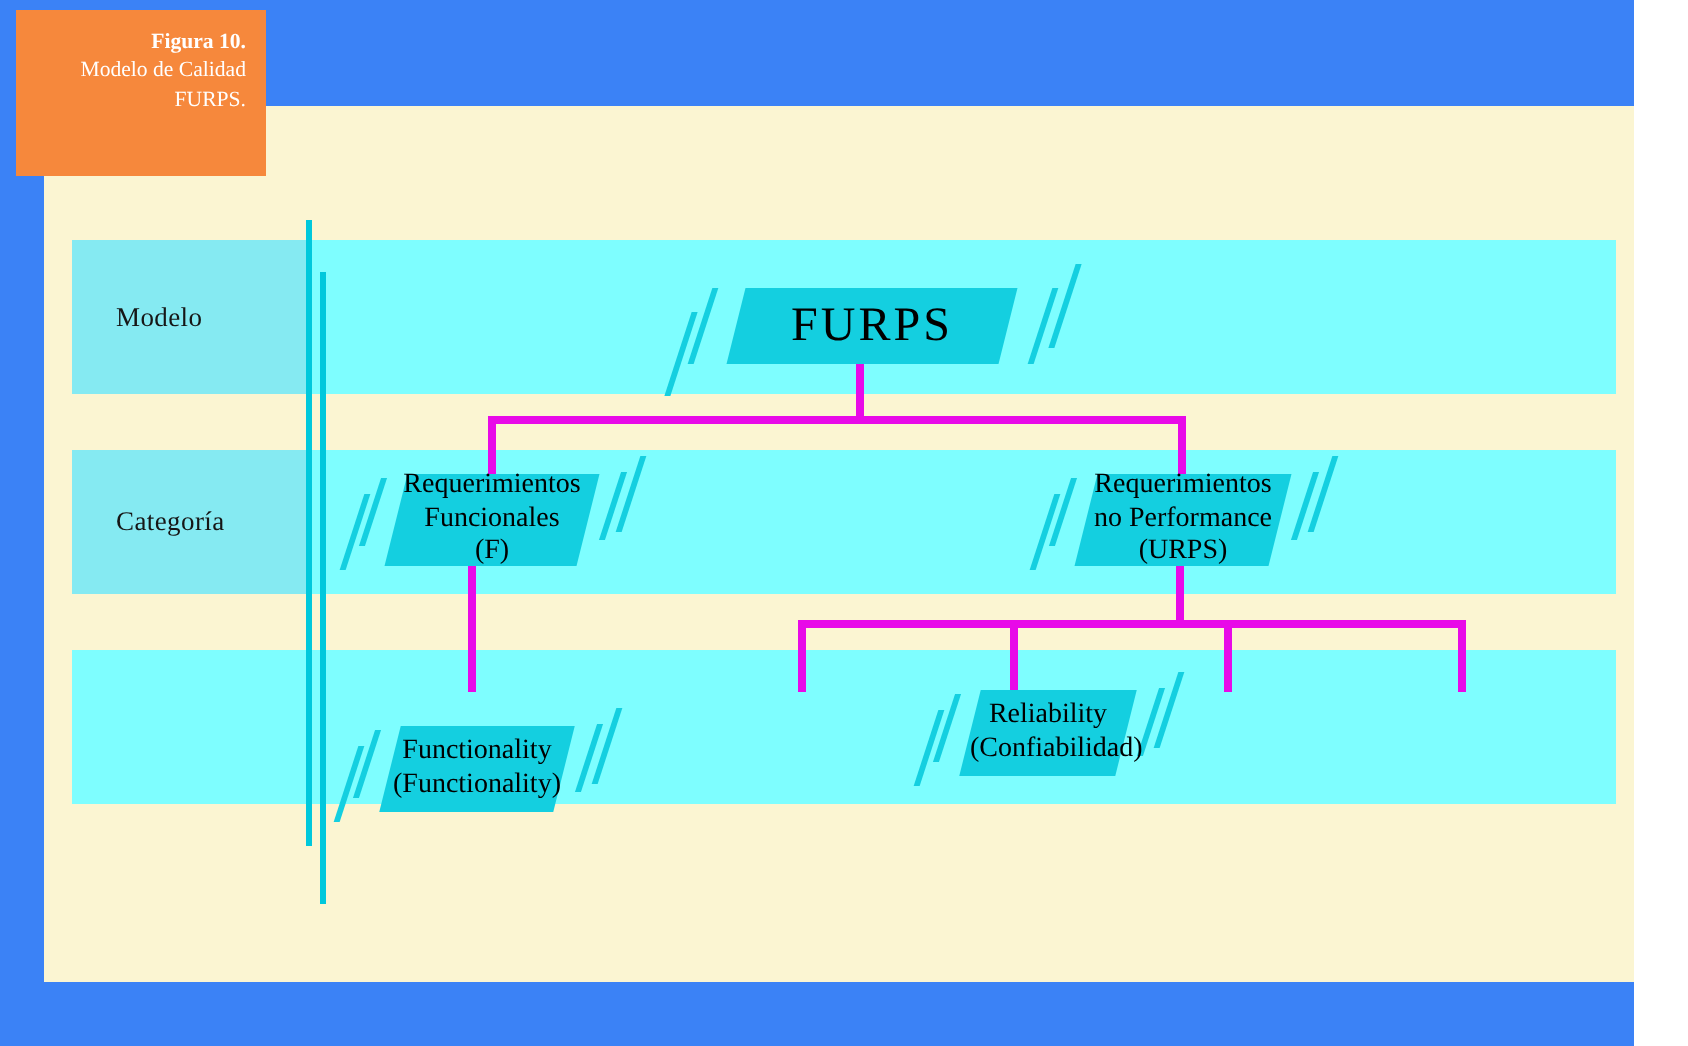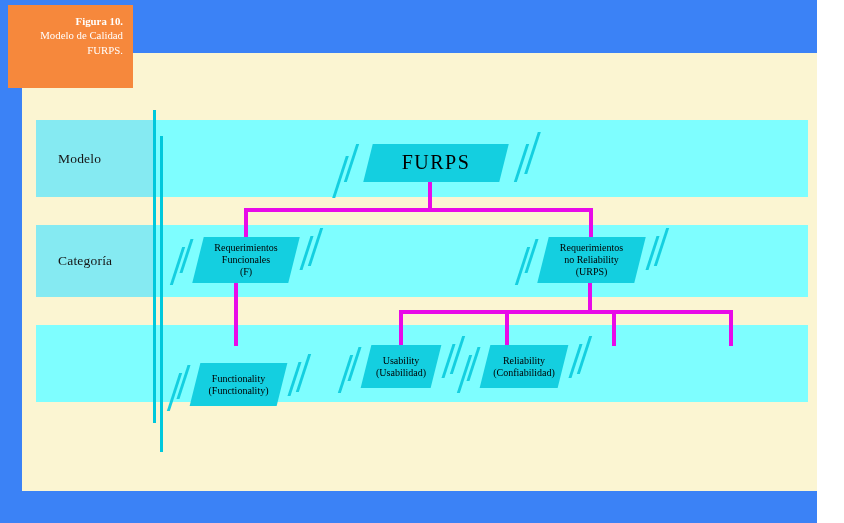--- a/index.html
+++ b/index.html
@@ -35,24 +35,24 @@
   .cyanrule.b{left:160px;top:136px;height:316px;}
   .orule{position:absolute;left:826px;top:57px;width:5px;height:430px;background:#F75708;}
   .tick{position:absolute;left:819px;width:21px;height:4px;background:#F75708;}
   
   .mag{position:absolute;background:#E80AE8;}
   
   .node{position:absolute;}
   .node .bg{position:absolute;left:0;top:0;right:0;bottom:0;background:#14CFE0;transform:skewX(-14deg);}
   .node .txt{
     position:relative;height:100%;display:flex;flex-direction:column;justify-content:center;
-    text-align:center;color:#000;font-size:10px;line-height:1.18;
+    text-align:center;color:#000;font-size:14px;line-height:1.18;
   }
   .node .txt span{display:block;white-space:nowrap;}
-  .node.lg .txt{font-size:20px;letter-spacing:1.5px;justify-content:center;}
+  .node.lg .txt{font-size:24px;letter-spacing:1.5px;justify-content:center;}
   .slash{position:absolute;width:2.5px;background:#14CFE0;transform:skewX(-18deg);}
   
   .node.sm .slash.s1{left:-22px;top:10px;height:38px;}
   .node.sm .slash.s2{left:-13px;top:2px;height:34px;}
   .node.sm .slash.s3{right:-13px;top:-1px;height:34px;}
   .node.sm .slash.s4{right:-22px;top:-9px;height:38px;}
   
   .node.lg .slash.s1{left:-29px;top:12px;height:42px;}
   .node.lg .slash.s2{left:-18px;top:0px;height:38px;}
   .node.lg .slash.s3{right:-18px;top:0px;height:38px;}
@@ -130,45 +130,34 @@
     </div>
   </div>
   <div class="node sm" style="left:543px;top:237px;width:97px;height:46px">
     <i class="slash s1"></i>
     <i class="slash s2"></i>
     <i class="slash s3"></i>
     <i class="slash s4"></i>
     <div class="bg"></div>
     <div class="txt">
       <span>Requerimientos</span>
-      <span>no Reliability</span>
+      <span>no Performance</span>
       <span>(URPS)</span>
     </div>
   </div>
 
   <div class="node sm" style="left:195px;top:363px;width:87px;height:43px">
     <i class="slash s1"></i>
     <i class="slash s2"></i>
     <i class="slash s3"></i>
     <i class="slash s4"></i>
     <div class="bg"></div>
     <div class="txt">
       <span>Functionality</span>
       <span>(Functionality)</span>
-    </div>
-  </div>
-  <div class="node sm" style="left:366px;top:345px;width:70px;height:43px">
-    <i class="slash s1"></i>
-    <i class="slash s2"></i>
-    <i class="slash s3"></i>
-    <i class="slash s4"></i>
-    <div class="bg"></div>
-    <div class="txt">
-      <span>Usability</span>
-      <span>(Usabilidad)</span>
     </div>
   </div>
   <div class="node sm" style="left:485px;top:345px;width:78px;height:43px">
     <i class="slash s1"></i>
     <i class="slash s2"></i>
     <i class="slash s3"></i>
     <i class="slash s4"></i>
     <div class="bg"></div>
     <div class="txt">
       <span>Reliability</span>

